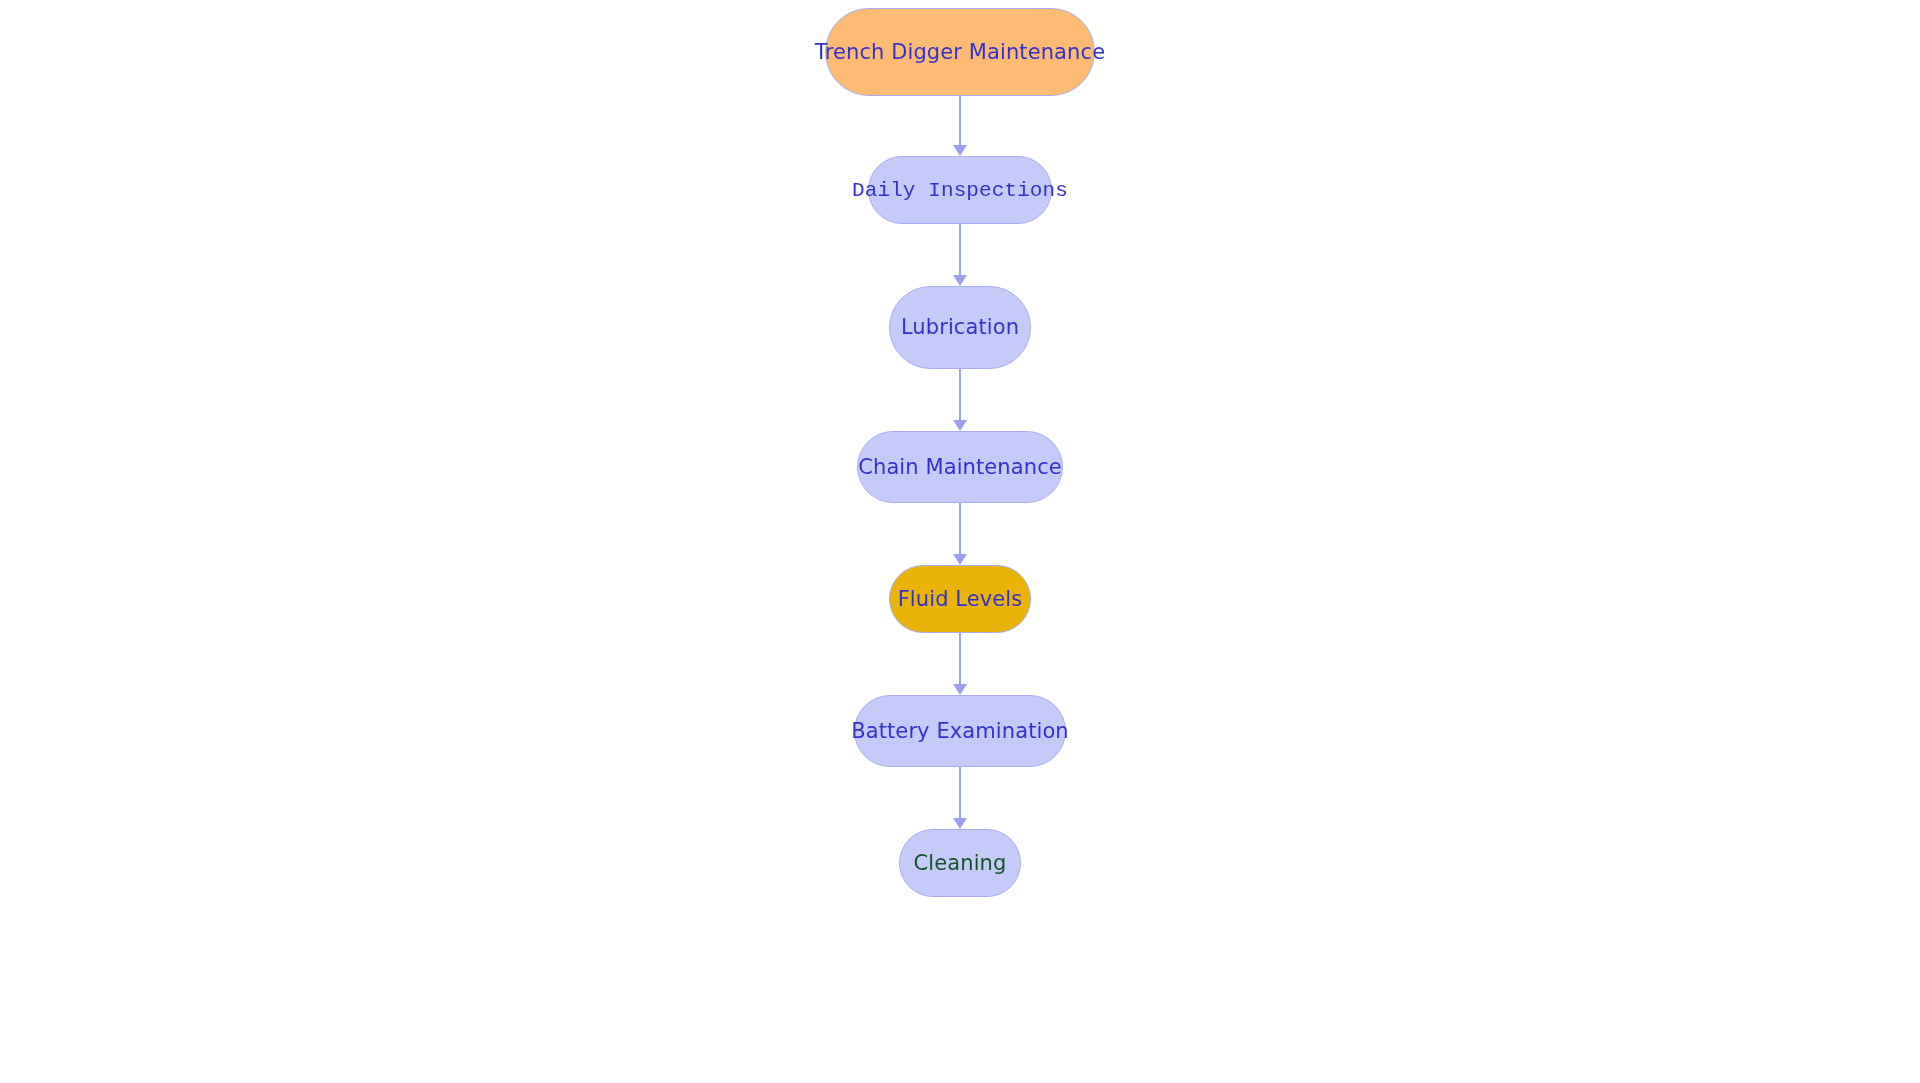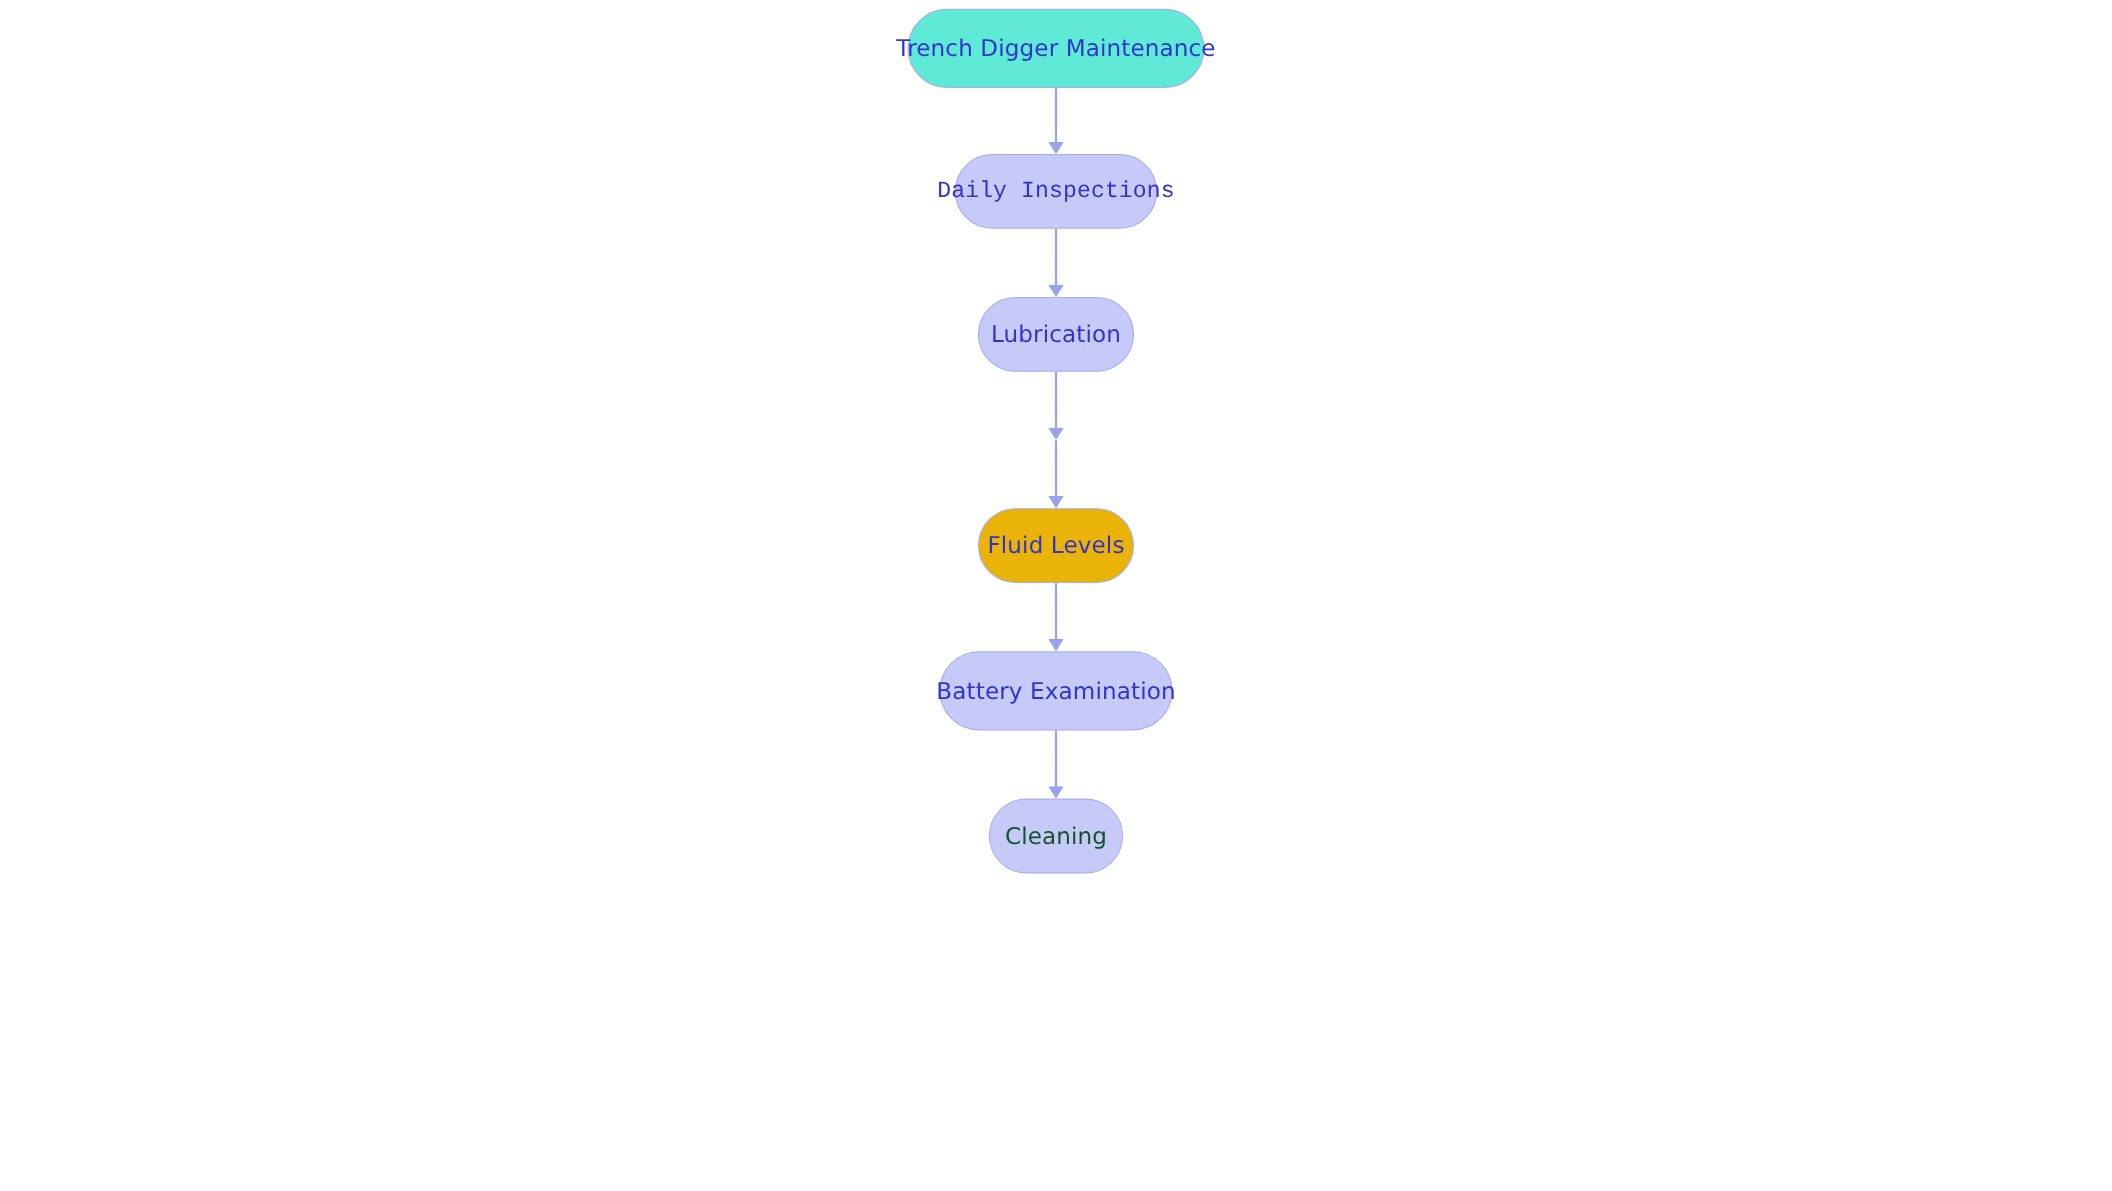--- a/index.html
+++ b/index.html
@@ -75,47 +75,50 @@
     border-top: 11px solid #9aa2ed;
     margin-top: -1px;
   }
 </style>
 </head>
 <body>
 
 <div id="flowchart" style="background: rgb(255, 255, 255);">
   <div class="flow-column" style="top:8px;">
 
-    <div class="node" style="width: 270px; height: 72px; background: #5eead4; border-color: rgb(167, 173, 240); color: rgb(51, 51, 204); justify-content: center;">
+    <div class="node" style="width: 270px; height: 88px; background: #fdba74; border-color: rgb(167, 173, 240); color: rgb(51, 51, 204); justify-content: center;">
       <span class="node-label">Trench Digger Maintenance</span>
     </div>
 
     <div class="connector" style="height: 60px;">
       <div class="shaft" style="background: rgb(154, 162, 237);"></div>
       <div class="arrowhead" style="border-top-color: rgb(154, 162, 237);"></div>
     </div>
 
     <div class="node" style="width: 184px; height: 68px; background: rgb(197, 202, 249); border-color: rgb(167, 173, 240); color: rgb(51, 51, 204); font-family: Liberation Mono, monospace;">
       <span class="node-label">Daily Inspections</span>
     </div>
 
     <div class="connector" style="height: 62px;">
       <div class="shaft" style="background: rgb(154, 162, 237);"></div>
       <div class="arrowhead" style="border-top-color: rgb(154, 162, 237);"></div>
     </div>
 
-    <div class="node" style="width: 142px; height: 68px; background: rgb(197, 202, 249); border-color: rgb(167, 173, 240); color: rgb(51, 51, 204);">
+    <div class="node" style="width: 142px; height: 83px; background: rgb(197, 202, 249); border-color: rgb(167, 173, 240); color: rgb(51, 51, 204);">
       <span class="node-label">Lubrication</span>
     </div>
 
     <div class="connector" style="height: 62px;">
       <div class="shaft" style="background: rgb(154, 162, 237);"></div>
       <div class="arrowhead" style="border-top-color: rgb(154, 162, 237);"></div>
     </div>
 
+    <div class="node" style="width: 206px; height: 72px; background: rgb(197, 202, 249); border-color: rgb(167, 173, 240); color: rgb(51, 51, 204);">
+      <span class="node-label">Chain Maintenance</span>
+    </div>
 
     <div class="connector" style="height: 62px;">
       <div class="shaft" style="background: rgb(154, 162, 237);"></div>
       <div class="arrowhead" style="border-top-color: rgb(154, 162, 237);"></div>
     </div>
 
     <div class="node" style="width: 142px; height: 68px; background: #eab308; border-color: rgb(167, 173, 240); color: rgb(51, 51, 204);">
       <span class="node-label">Fluid Levels</span>
     </div>
 

